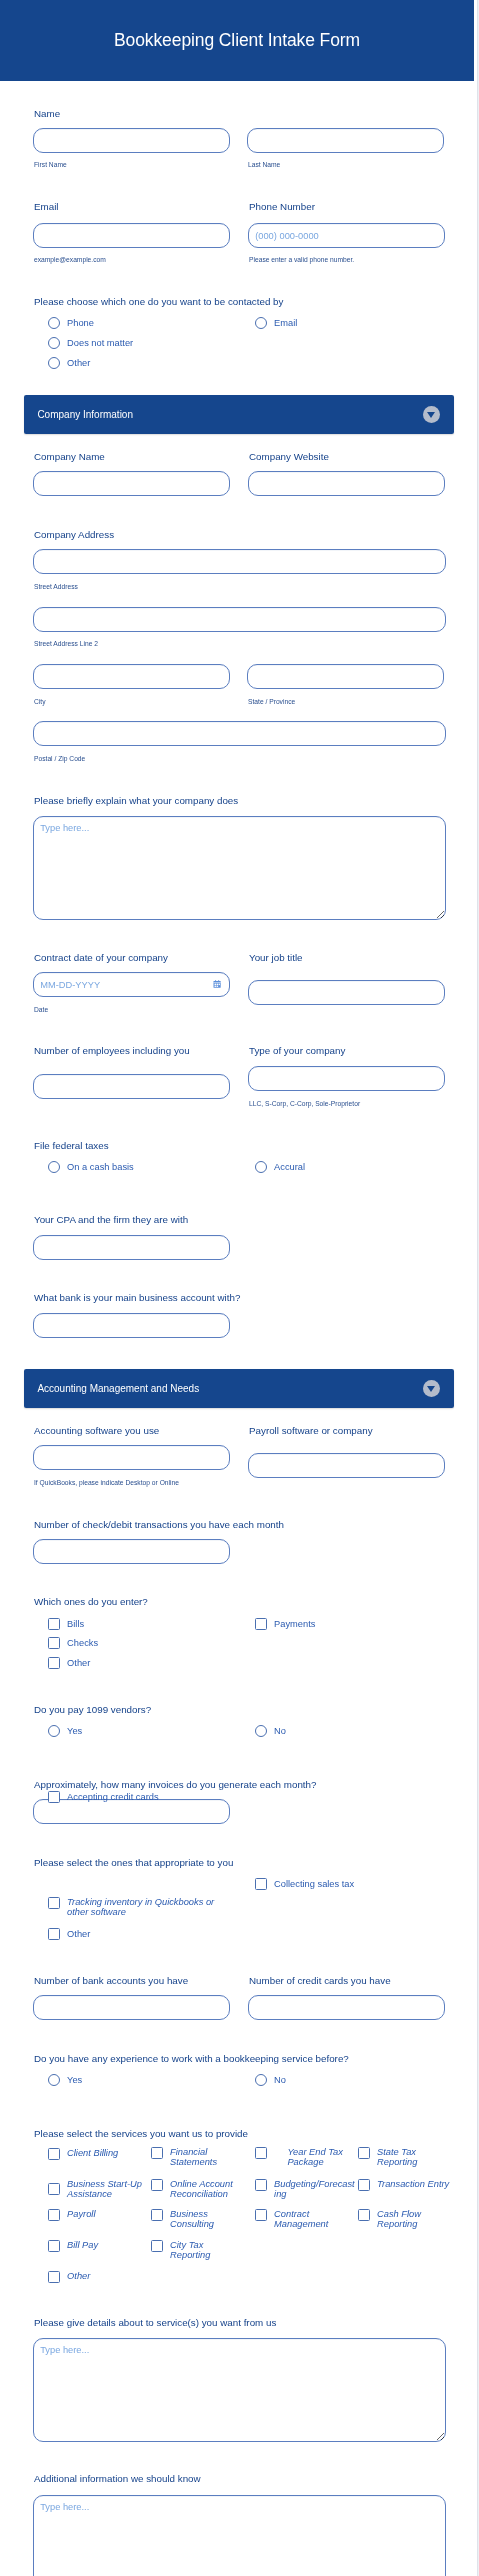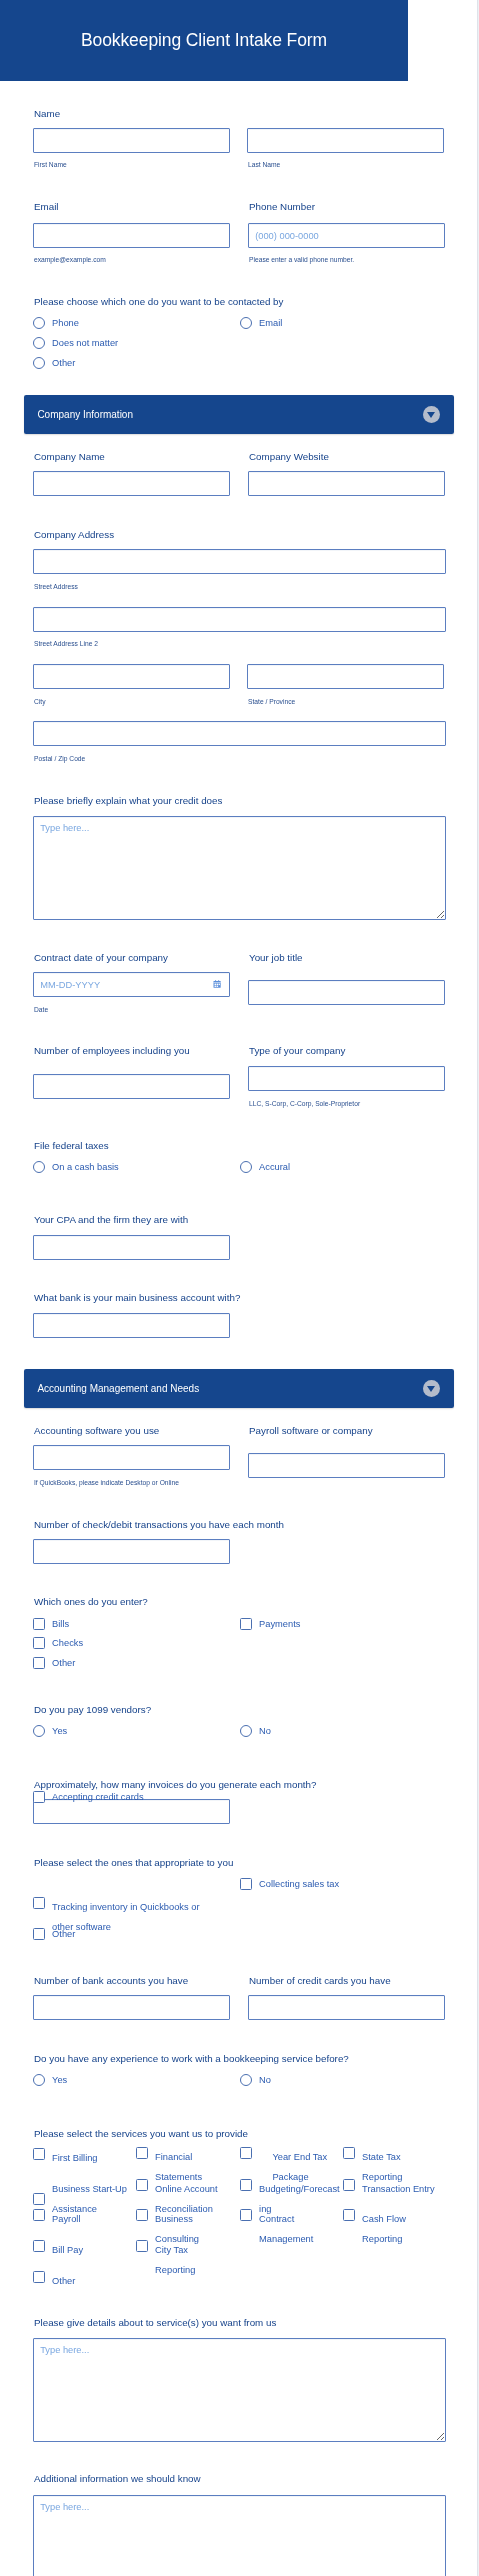--- a/index.html
+++ b/index.html
@@ -6,30 +6,30 @@
   html, body { width: 479px; background: #ffffff; }
   body {
     position: relative;
     height: 2799px;
     font-family: "Liberation Sans", "DejaVu Sans", sans-serif;
     color: #163e82;
     overflow: hidden;
   }
   .page-border { position: absolute; top: 0; right: 0; width: 2.1px; height: 2799px; background: #eef0f4; border-left: 0.5px solid #dfe3ea; }
   .header {
-    position: absolute; left: 0; top: 0; width: 408px; height: 81px;
+    position: absolute; left: 0; top: 0; width: 474px; height: 81px;
     background: #15468d;
     display: flex; align-items: center; justify-content: center;
   }
   .header h1 { color: #ffffff; font-size: 17.5px; font-weight: 500; letter-spacing: -0.1px; }
   .label { position: absolute; font-size: 9.8px; color: #15428a; white-space: nowrap; }
   .sublabel { position: absolute; font-size: 6.7px; color: #2a4f8f; white-space: nowrap; }
   .input {
     position: absolute; height: 25px;
-    border: 0.5px solid #5b7ec0; border-radius: 1px; background: #fff;
+    border: 0.5px solid #5b7ec0; border-radius: 10px; background: #fff;
     box-shadow: inset 0 0.5px 0 rgba(90,120,180,0.15);
     font-family: "Liberation Sans", sans-serif; font-size: 9.3px; color: #15428a;
     padding: 0 6.2px; outline: none;
   }
   .input::placeholder { color: #7aa7e0; }
   .w-half { width: 197px; }
   .w-full { width: 413px; }
   .col1 { left: 33px; }
   .col2 { left: 248px; }
   .lcol1 { left: 34px; }
@@ -43,25 +43,25 @@
     display: flex; align-items: center; padding-left: 13.4px;
   }
   .section-bar .title { color: #ffffff; font-size: 10px; font-weight: 500; }
   .section-bar .chev {
     position: absolute; right: 14px; top: 10.8px; width: 17.5px; height: 17.5px;
     border-radius: 50%; background: #b4bccb;
     display: flex; align-items: center; justify-content: center;
   }
   .chev .tri { width: 0; height: 0; border-left: 4.6px solid transparent; border-right: 4.6px solid transparent; border-top: 6.7px solid #15468d; margin-top: 1.5px; }
 
-  .opt { position: absolute; display: flex; align-items: flex-start; gap: 6.7px; font-size: 9.3px; color: #2b5bb0; }
+  .opt { position: absolute; display: flex; align-items: flex-start; gap: 6.7px; font-size: 9.3px; color: #2b5bb0; margin-left: 15px; }
   .radio { width: 12.4px; height: 12.4px; border-radius: 50%; border: 0.8px solid #4a6fb0; background: #fff; flex: none; }
   .check { width: 12.4px; height: 12.4px; border-radius: 1.5px; border: 0.8px solid #4a6fb0; background: #fff; flex: none; }
   .opt .txt { line-height: 12.4px; }
-  .opt.wrap .txt { white-space: normal; line-height: 20px; }
+  .opt.wrap .txt { white-space: normal; line-height: 10px; font-style: italic; }
 
   .date-icon { position: absolute; width: 8.2px; height: 8.2px; }
 </style>
 </head>
 <body>
 
 <div class="page-border"></div>
 
 <div class="header">
   <h1>Bookkeeping Client Intake Form</h1>
@@ -115,21 +115,21 @@
 <div class="sublabel lcol1" style="top:583px">Street Address</div>
 <input class="input w-full col1" style="top: 607px;">
 <div class="sublabel lcol1" style="top:640px">Street Address Line 2</div>
 <input class="input w-half col1" style="top: 664px;">
 <input class="input w-half" style="top: 664px; left: 247px;">
 <div class="sublabel lcol1" style="top:698px">City</div>
 <div class="sublabel" style="top:698px; left:248px;">State / Province</div>
 <input class="input w-full col1" style="top: 721px;">
 <div class="sublabel lcol1" style="top:755px">Postal / Zip Code</div>
 
-<div class="label lcol1" style="top:795px">Please briefly explain what your credit does</div>
+<div class="label lcol1" style="top:795px">Please briefly explain what your company does</div>
 <textarea class="input w-full col1" style="top: 816px;" placeholder="Type here..."></textarea>
 
 <div class="label lcol1" style="top:952px">Contract date of your company</div>
 <div class="label lcol2" style="top:952px">Your job title</div>
 <input class="input w-half col1" style="top: 972px;" placeholder="MM-DD-YYYY">
 <svg class="date-icon" style="left:213px; top:980px" viewBox="0 0 16 16">
   <rect x="1" y="2" width="14" height="13" rx="1" fill="#5b8fdb"></rect>
   <rect x="4" y="0.5" width="2" height="3" fill="#5b8fdb"></rect>
   <rect x="10" y="0.5" width="2" height="3" fill="#5b8fdb"></rect>
   <rect x="1" y="4" width="14" height="1" fill="#ffffff"></rect>
@@ -241,21 +241,21 @@
 </label>
 <label class="opt" style="left:240px; top:2074px">
   <span class="radio"></span>
   <span class="txt">No</span>
 </label>
 
 <div class="label lcol1" style="top:2128px">Please select the services you want us to provide</div>
 
 <label class="opt wrap" style="left:33px; top:2148px; width:98px;">
     <span class="check"></span>
-    <span class="txt">First Billing</span>
+    <span class="txt">Client Billing</span>
   </label>
 <label class="opt wrap" style="left:136px; top:2147px; width:100px;">
     <span class="check"></span>
     <span class="txt" style="width:72px">Financial Statements</span>
   </label>
 <label class="opt wrap" style="left:240px; top:2147px; width:100px;gap:20px;">
     <span class="check"></span>
     <span class="txt" style="width:62px">Year End Tax Package</span>
   </label>
 <label class="opt wrap" style="left:343px; top:2147px; width:103px;">

